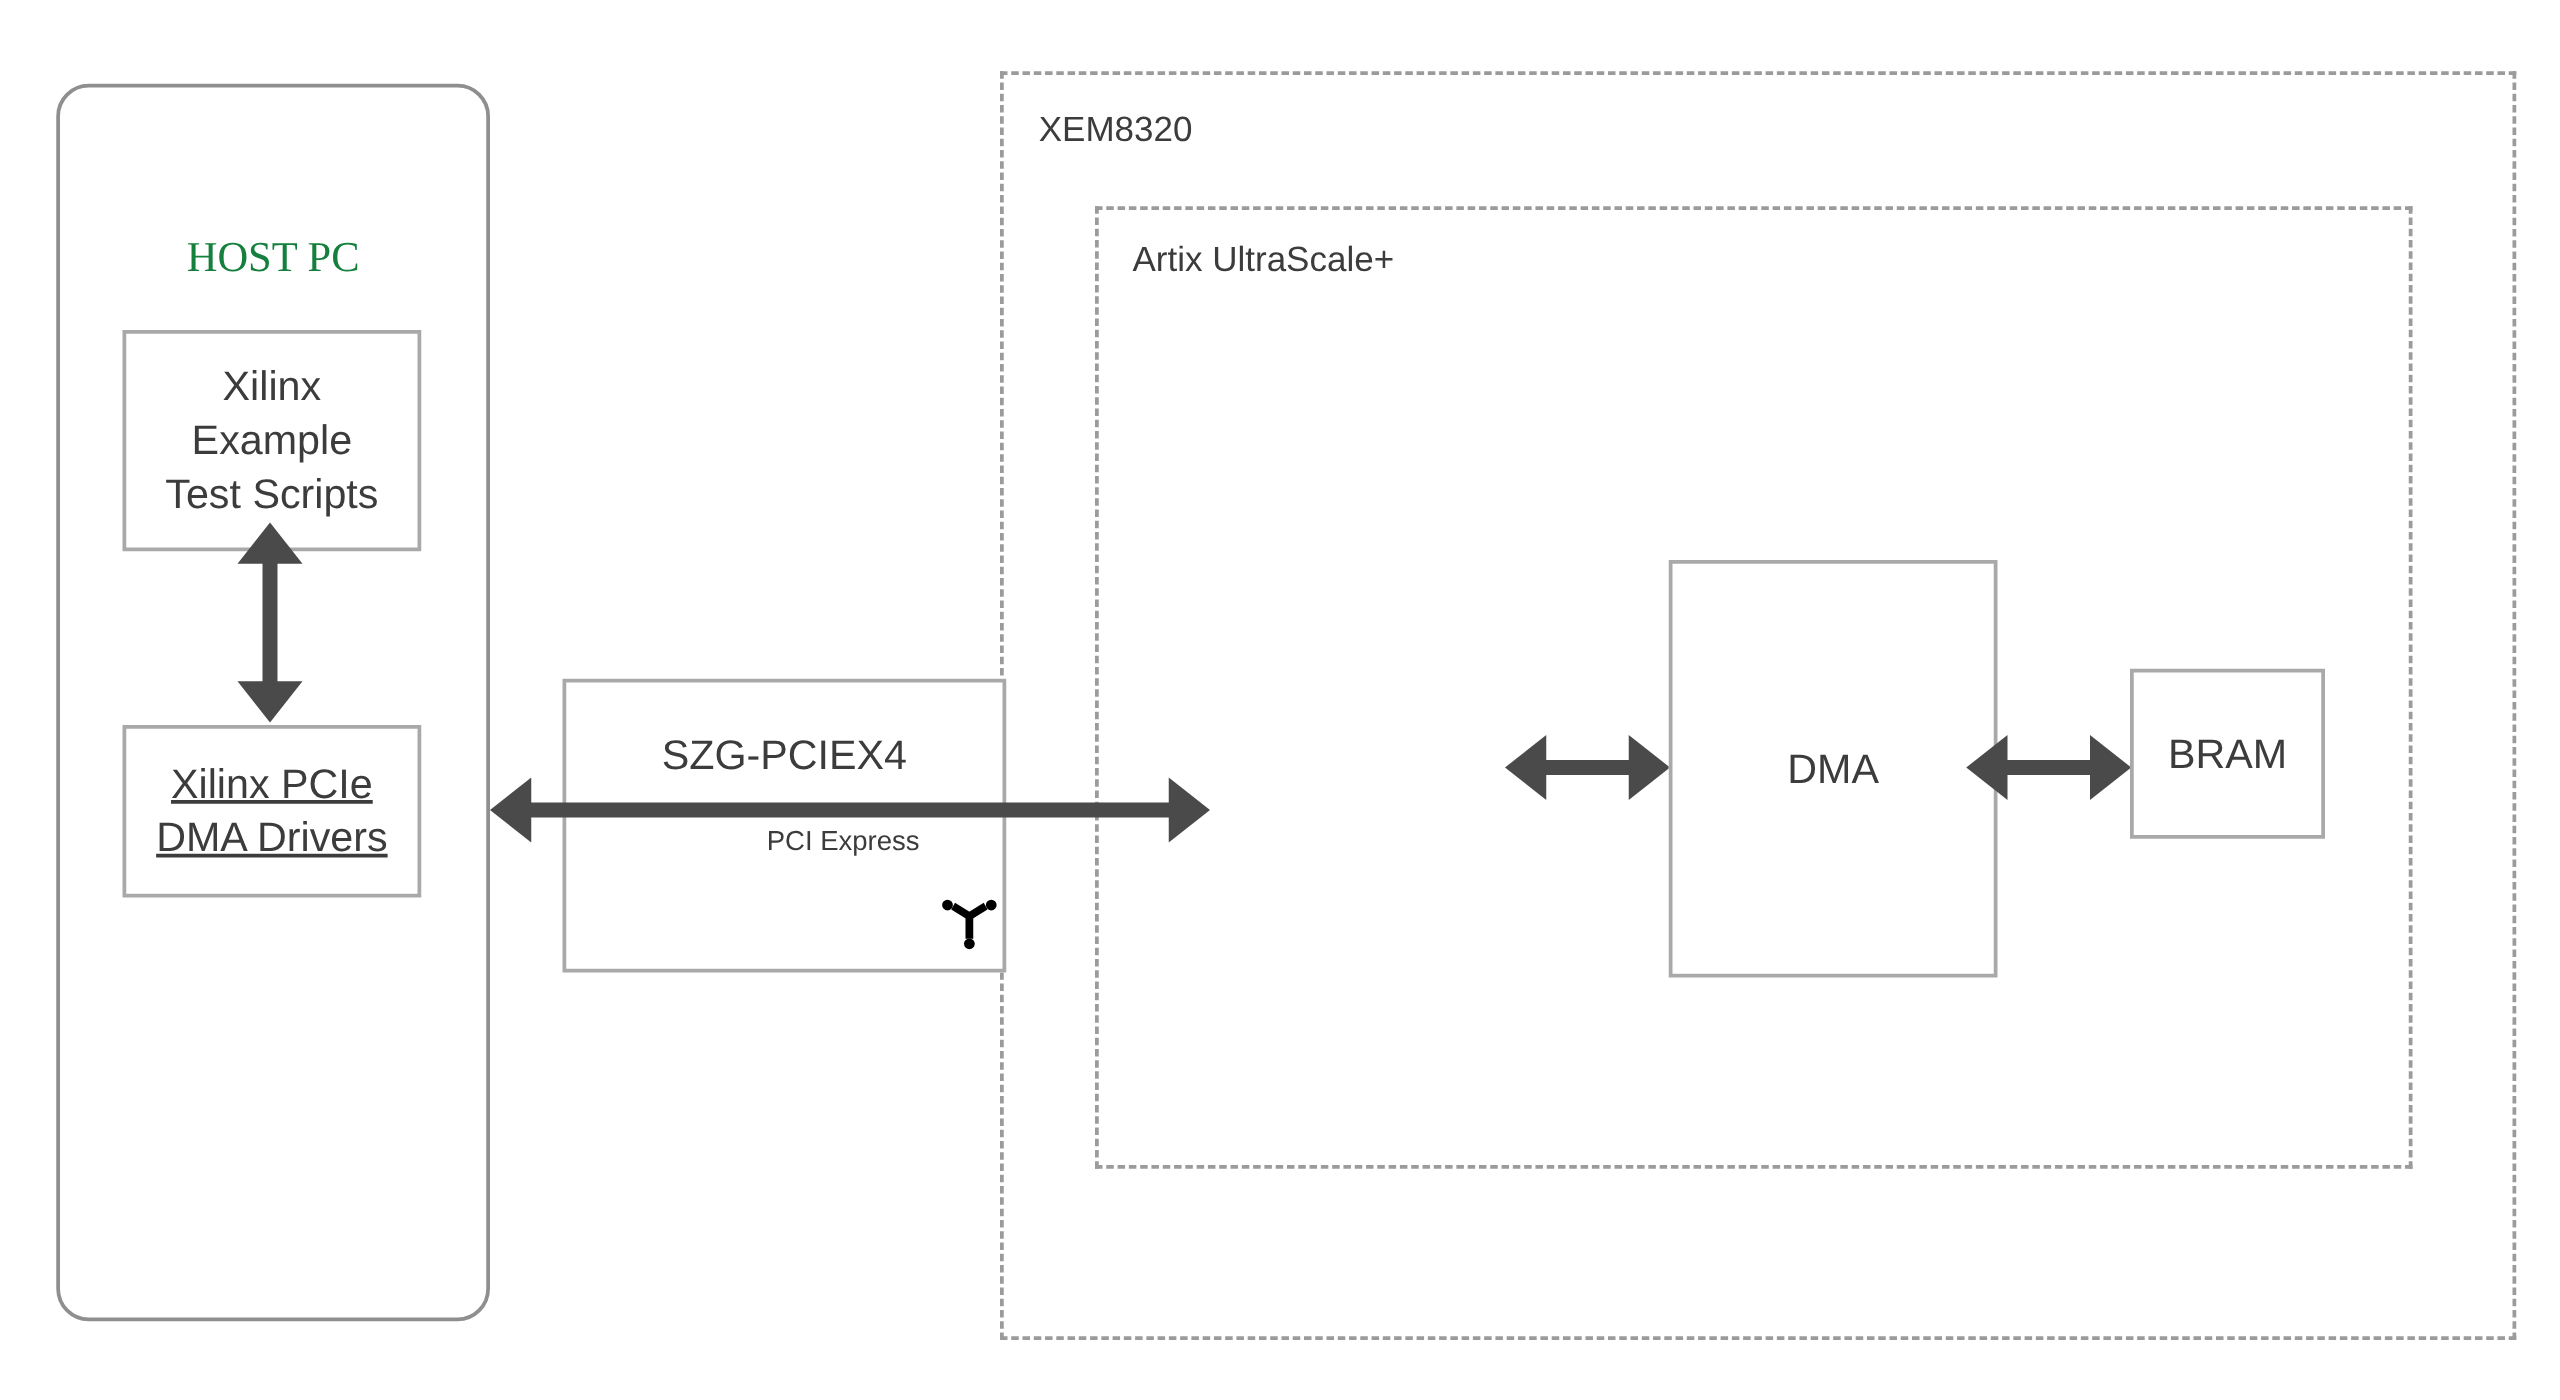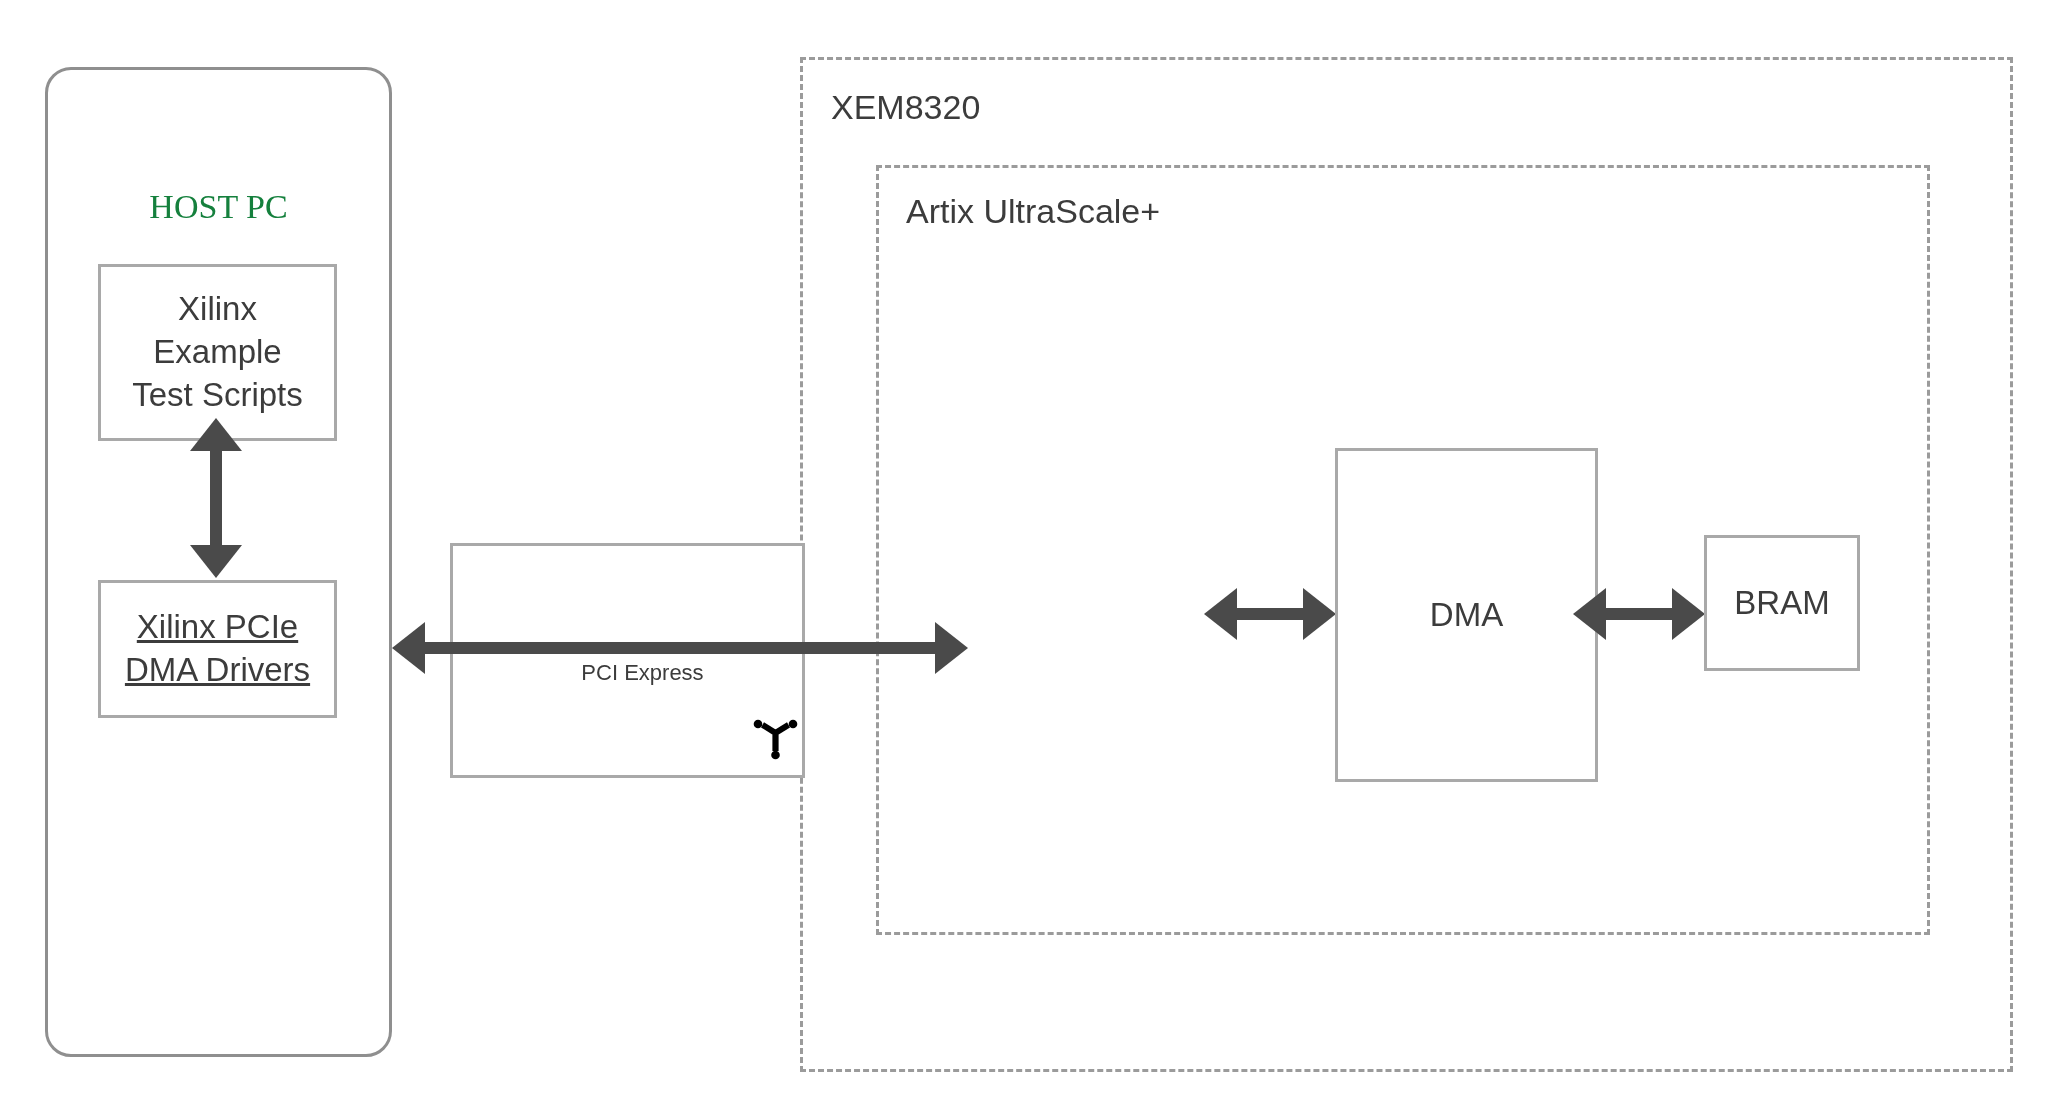--- a/index.html
+++ b/index.html
@@ -56,21 +56,21 @@
   }
 
   .dashed-region {
     position: absolute;
     box-sizing: border-box;
     border: 3px dashed #9b9b9b;
     background: transparent;
   }
   .region-title {
     position: absolute;
-    font-size: 34px;
+    font-size: 28px;
     color: #3c3c3c;
     white-space: nowrap;
   }
 
   
   .arrow-h {
     position: absolute;
     height: 0;
   }
   .arrow-h .shaft {
@@ -157,21 +157,22 @@
   <div class="dashed-region" style="left:800px; top:57px; width:1213px; height:1015px;">
   </div>
   <div class="region-title" style="left:831px; top:88px;">XEM8320</div>
 
   <div class="dashed-region" style="left:876px; top:165px; width:1054px; height:770px;">
   </div>
   <div class="region-title" style="left:906px; top:192px;">Artix UltraScale+</div>
 
   <div class="box" style="left:450px; top:543px; width:355px; height:235px; display:block;">
   </div>
-  <div class="caption" style="left:450px; top:660px; width:385px;">PCI Express</div>
+  <div class="caption" style="left:450px; top:585px; width:355px; font-size:33px;">SZG-PCIEX4</div>
+  <div class="caption" style="left:450px; top:660px; width:385px;padding-left:32px;">PCI Express</div>
 
   <div class="logo-mark" style="left:748px; top:708px; width:55px; height:55px;">
     <svg width="55" height="55" viewBox="0 0 55 55" aria-hidden="true">
       <g fill="#000000">
         <path d="M27.5 28.5 L13.0 19.5 L16.0 14.2 L30.5 23.2 Z"></path>
         <path d="M27.5 28.5 L42.0 19.5 L39.0 14.2 L24.5 23.2 Z"></path>
         <rect x="24.4" y="26.5" width="6.2" height="16.5"></rect>
         <circle cx="10.0" cy="16.0" r="4.3"></circle>
         <circle cx="45.0" cy="16.0" r="4.3"></circle>
         <circle cx="27.5" cy="47.0" r="4.3"></circle>

